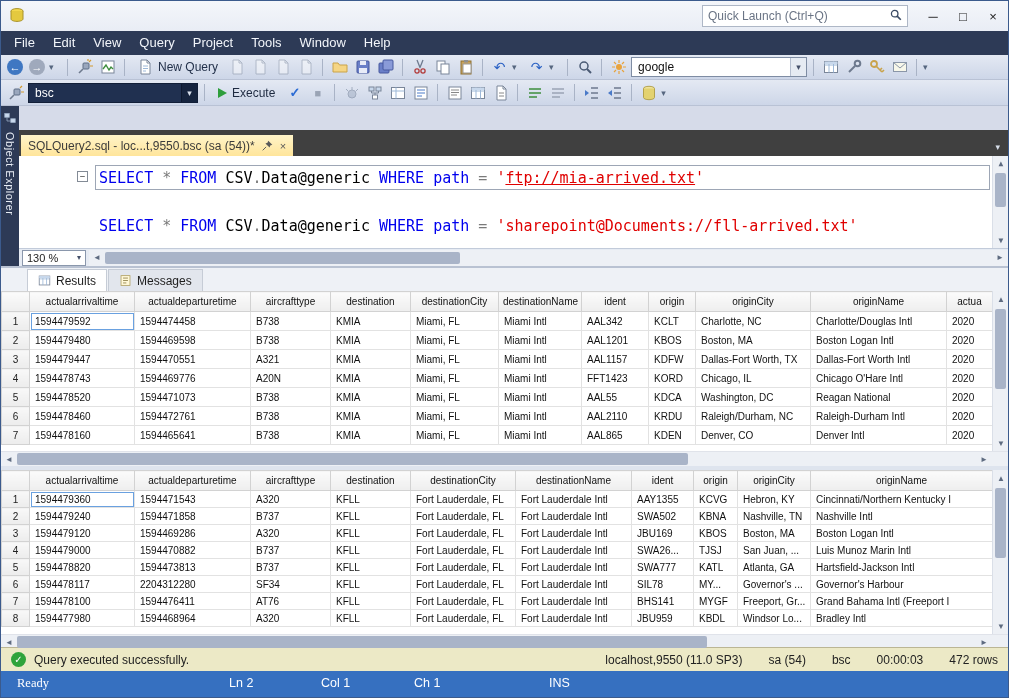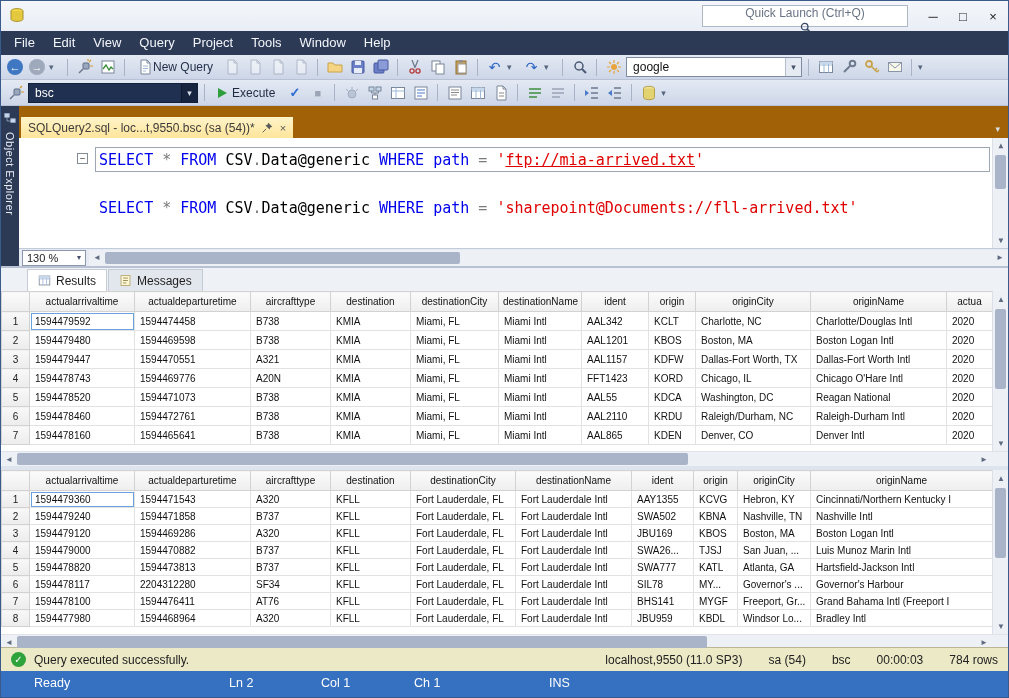--- a/index.html
+++ b/index.html
@@ -3,59 +3,59 @@
 <meta charset="utf-8">
 <style>
   * { margin:0; padding:0; box-sizing:border-box; }
   body { font-family:"Liberation Sans", sans-serif; background:#888; }
   .win { width:1009px; height:698px; border:1px solid #3B5A8C; display:flex; flex-direction:column; background:#D6DBE9; overflow:hidden; }
 
   
   .titlebar { height:30px; background:linear-gradient(#F4F6FA,#E9EDF5); display:flex; align-items:center; padding:0 0 0 8px; flex:0 0 auto; }
   .appicon { width:18px; height:18px; margin-right:8px; display:flex; }
   .title { font-size:13px; color:#1A1A1A; white-space:nowrap; overflow:hidden; }
-  .qlaunch { margin-left:auto; width:206px; height:22px; background:#FFF; border:1px solid #AEB7C6; display:flex; align-items:center; padding:0 5px;flex-direction:column; }
+  .qlaunch { margin-left:auto; width:206px; height:22px; background:#FFF; border:1px solid #AEB7C6; display:flex; align-items:center; padding:0 5px; }
   .qltext { font-size:12px; color:#6A7485; flex:1; }
   .winbtns { display:flex; margin-left:10px; height:30px; }
   .wbtn { width:30px; height:30px; display:flex; align-items:center; justify-content:center; font-size:13px; color:#222; }
 
   
   .menubar { height:24px; background:#2D3A56; display:flex; align-items:center; padding-left:4px; flex:0 0 auto; }
   .menu-item { color:#F2F5FA; font-size:13px; padding:0 9px; line-height:24px; }
 
   
   .tb { background:linear-gradient(#E4E9F3,#CDD6E8); border-bottom:1px solid #B9C2D5; display:flex; align-items:center; padding:0 4px; gap:2px; flex:0 0 auto; }
   .tb1 { height:25px; } .tb2 { height:26px; }
   .sep { width:1px; height:17px; background:#A9B3C6; margin:0 4px; flex:0 0 auto; }
   .icn { min-width:21px; height:21px; display:flex; align-items:center; justify-content:center; font-size:12px; color:#4A5A74; }
   .icn.dim { opacity:.45; }
   .dd { min-width:12px; font-size:9px; color:#56667F; }
   .circ { width:16px; height:16px; border-radius:50%; color:#FFF; display:flex; align-items:center; justify-content:center; font-size:11px; margin:0 2px; }
   .circ.blue { background:#3F77C2; } .circ.gray { background:#9FA9BC; }
   .svgi { width:16px; height:16px; display:block; }
-  .tbtext { font-size:12px; color:#23314A; display:flex; align-items:center; padding:0 6px; height:21px; }
+  .tbtext { font-size:12px; color:#23314A; display:flex; align-items:center; gap:5px; padding:0 6px; height:21px; }
   .glyph-und { color:#2B62C4; font-size:14px; }
   .combo { background:#FFF; border:1px solid #7E8CA3; height:20px; display:flex; align-items:center; font-size:12px; color:#111; }
   .combo .cval { flex:1; padding:0 6px; }
   .combo .carr { width:16px; height:100%; display:flex; align-items:center; justify-content:center; font-size:9px; color:#44506A; background:#E6EBF3; border-left:1px solid #B6BfD0; }
   .combo.search { width:176px; }
   .combo.db { width:170px; background:#203050; border-color:#121F38; color:#FFF; }
   .combo.db .cval { color:#FFF; }
   .combo.db .carr { background:#16243F; color:#D7DEEA; border-left-color:#0E1930; }
   .exec { display:flex; align-items:center; gap:5px; padding:0 7px; height:21px; font-size:12px; color:#1E2A40; }
   .playtri { width:0; height:0; border-left:9px solid #2E9E3C; border-top:5.5px solid transparent; border-bottom:5.5px solid transparent; }
   .parse { color:#2B6BD4; font-size:13px; font-weight:bold; }
   .stopglyph { color:#9AA4B5; font-size:11px; }
 
   
   .editor-zone { height:160px; display:flex; flex:0 0 auto; }
   .oe-strip { width:18px; background:#2D3A56; display:flex; flex-direction:column; align-items:center; padding-top:4px; gap:4px; flex:0 0 auto; }
   .oe-tab { writing-mode:vertical-rl; color:#E8EDF5; font-size:11px; letter-spacing:.5px; white-space:nowrap; }
   .editor-col { flex:1; display:flex; flex-direction:column; min-width:0; }
-  .tabbar { height:32px; background:#a16207; display:flex; align-items:flex-end; padding-left:2px; flex:0 0 auto; }
+  .tabbar { height:26px; background:#404040; display:flex; align-items:flex-end; padding-left:2px; flex:0 0 auto;margin-top:24px; }
   .doc-tab { height:21px; background:linear-gradient(#FFF4C9,#FFE59B); color:#3B3B3B; font-size:12px; display:flex; align-items:center; padding:0 7px; gap:7px; white-space:nowrap; }
   .tabico { font-size:11px; color:#5A5A5A; display:flex; align-items:center; }
   .tab-ddn { margin-left:auto; color:#D7DEEA; font-size:9px; padding:0 8px 4px 0; }
   .code-area { flex:1; background:#FFF; position:relative; font-family:"DejaVu Sans Mono","Liberation Mono",monospace; font-size:15px; color:#000; overflow:hidden; }
   .stmt-box { position:absolute; left:76px; right:18px; top:9px; height:25px; border:1px solid #9DA6B5; }
   .fold-box { position:absolute; left:58px; top:15px; width:11px; height:11px; border:1px solid #838B96; background:#FFF; font-size:9px; line-height:9px; text-align:center; color:#444; }
   .sql-lines { position:absolute; left:80px; top:10px; right:22px; }
   .code-line { height:24px; line-height:24px; white-space:pre; }
   .tok-kw { color:#0000EE; } .tok-pl { color:#000; } .tok-op { color:#7A7A7A; }
   .tok-str { color:#E00000; } .tok-strl { color:#E00000; text-decoration:underline; }
@@ -775,24 +775,24 @@
   </div>
 
   <div class="kbar">
     <span class="kcheck">✓</span>
     <span>Query executed successfully.</span>
     <div class="kright">
       <span>localhost,9550 (11.0 SP3)</span>
       <span>sa (54)</span>
       <span>bsc</span>
       <span>00:00:03</span>
-      <span>784 rows</span>
+      <span>472 rows</span>
     </div>
   </div>
 
   <div class="bbar">
-    <span style="left:33px;">Ready</span>
+    <span style="left:16px;font-family:Liberation Serif, serif;">Ready</span>
     <span style="left:228px;">Ln 2</span>
     <span style="left:320px;">Col 1</span>
     <span style="left:413px;">Ch 1</span>
     <span style="left:548px;">INS</span>
   </div>
 </div>
 
 </body></html>

